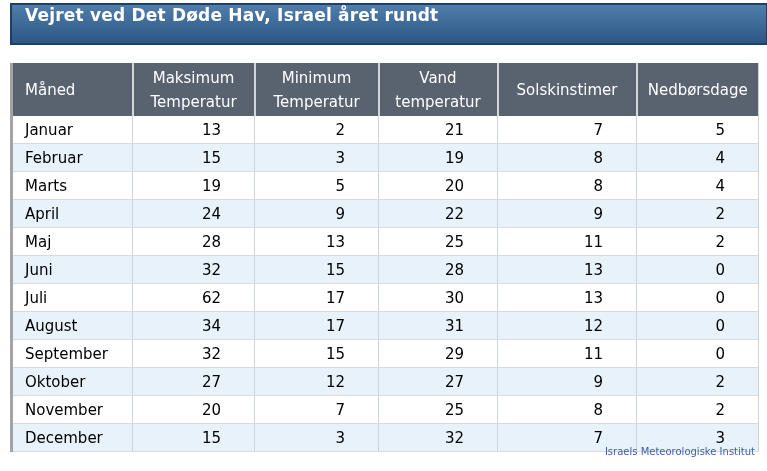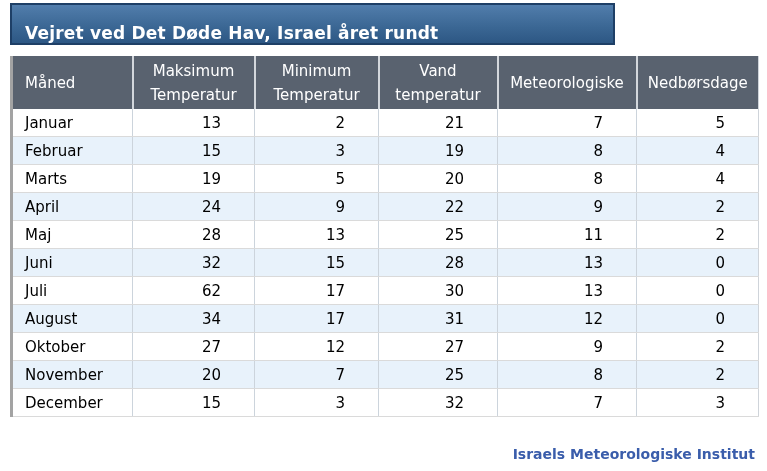--- a/index.html
+++ b/index.html
@@ -20,31 +20,31 @@
   }
   .table-wrap {
     position: absolute;
     left: 10px;
     top: 3px;
     width: 747px;
   }
   
   .title-bar {
     box-sizing: border-box;
-    width: 605px;
+    width: 758px;
     height: 42px;
     border: 2px solid #1e3f66;
     background: linear-gradient(to bottom, #527ead 0%, #4a76a4 18%, #3a6693 60%, #2d5784 100%);
     color: #ffffff;
     font-size: 17px;
     font-weight: bold;
     display: flex;
-    align-items: flex-end;
+    align-items: flex-start;
     padding-left: 13px;
-    margin-bottom: 11px;
+    margin-bottom: 18px;
     letter-spacing: 0.2px;
   }
   
   table.climate {
     width: 747px;
     border-collapse: collapse;
     table-layout: fixed;
     font-size: 15px;
     color: #000000;
     border-left: 3px solid #a3a3a3;
@@ -77,22 +77,21 @@
   }
   tbody td:first-child { border-left: none; }
   tbody tr:nth-child(even) td { background: #e8f2fb; }
   td.month { text-align: left; padding-left: 12px; }
   td.num   { text-align: right; padding-right: 33px; margin-top: 22px; }
   
   .footer {
     position: absolute;
     top: 446px;
     right: 12px;
-    font-size: 14px;
-    font-weight: bold;
+    font-size: 10px;
   }
   .footer a {
     color: #3a5dab;
     text-decoration: none;
     cursor: pointer;
   }
 </style>
 </head>
 <body>
 
@@ -123,21 +122,21 @@
           </th>
           <th>
             <span>Minimum</span>
             <span>Temperatur</span>
           </th>
           <th>
             <span>Vand</span>
             <span>temperatur</span>
           </th>
           <th>
-            <span>Meteorologiske</span>
+            <span>Solskinstimer</span>
           </th>
           <th>
             <span>Nedbørsdage</span>
           </th>
         </tr>
       </thead>
       <tbody>
           <tr>
             <td class="month">Januar</td>
             <td class="num">13</td>
@@ -196,20 +195,28 @@
           </tr>
           <tr>
             <td class="month">August</td>
             <td class="num">34</td>
             <td class="num">17</td>
             <td class="num">31</td>
             <td class="num">12</td>
             <td class="num">0</td>
           </tr>
           <tr>
+            <td class="month">September</td>
+            <td class="num">32</td>
+            <td class="num">15</td>
+            <td class="num">29</td>
+            <td class="num">11</td>
+            <td class="num">0</td>
+          </tr>
+          <tr>
             <td class="month">Oktober</td>
             <td class="num">27</td>
             <td class="num">12</td>
             <td class="num">27</td>
             <td class="num">9</td>
             <td class="num">2</td>
           </tr>
           <tr>
             <td class="month">November</td>
             <td class="num">20</td>

